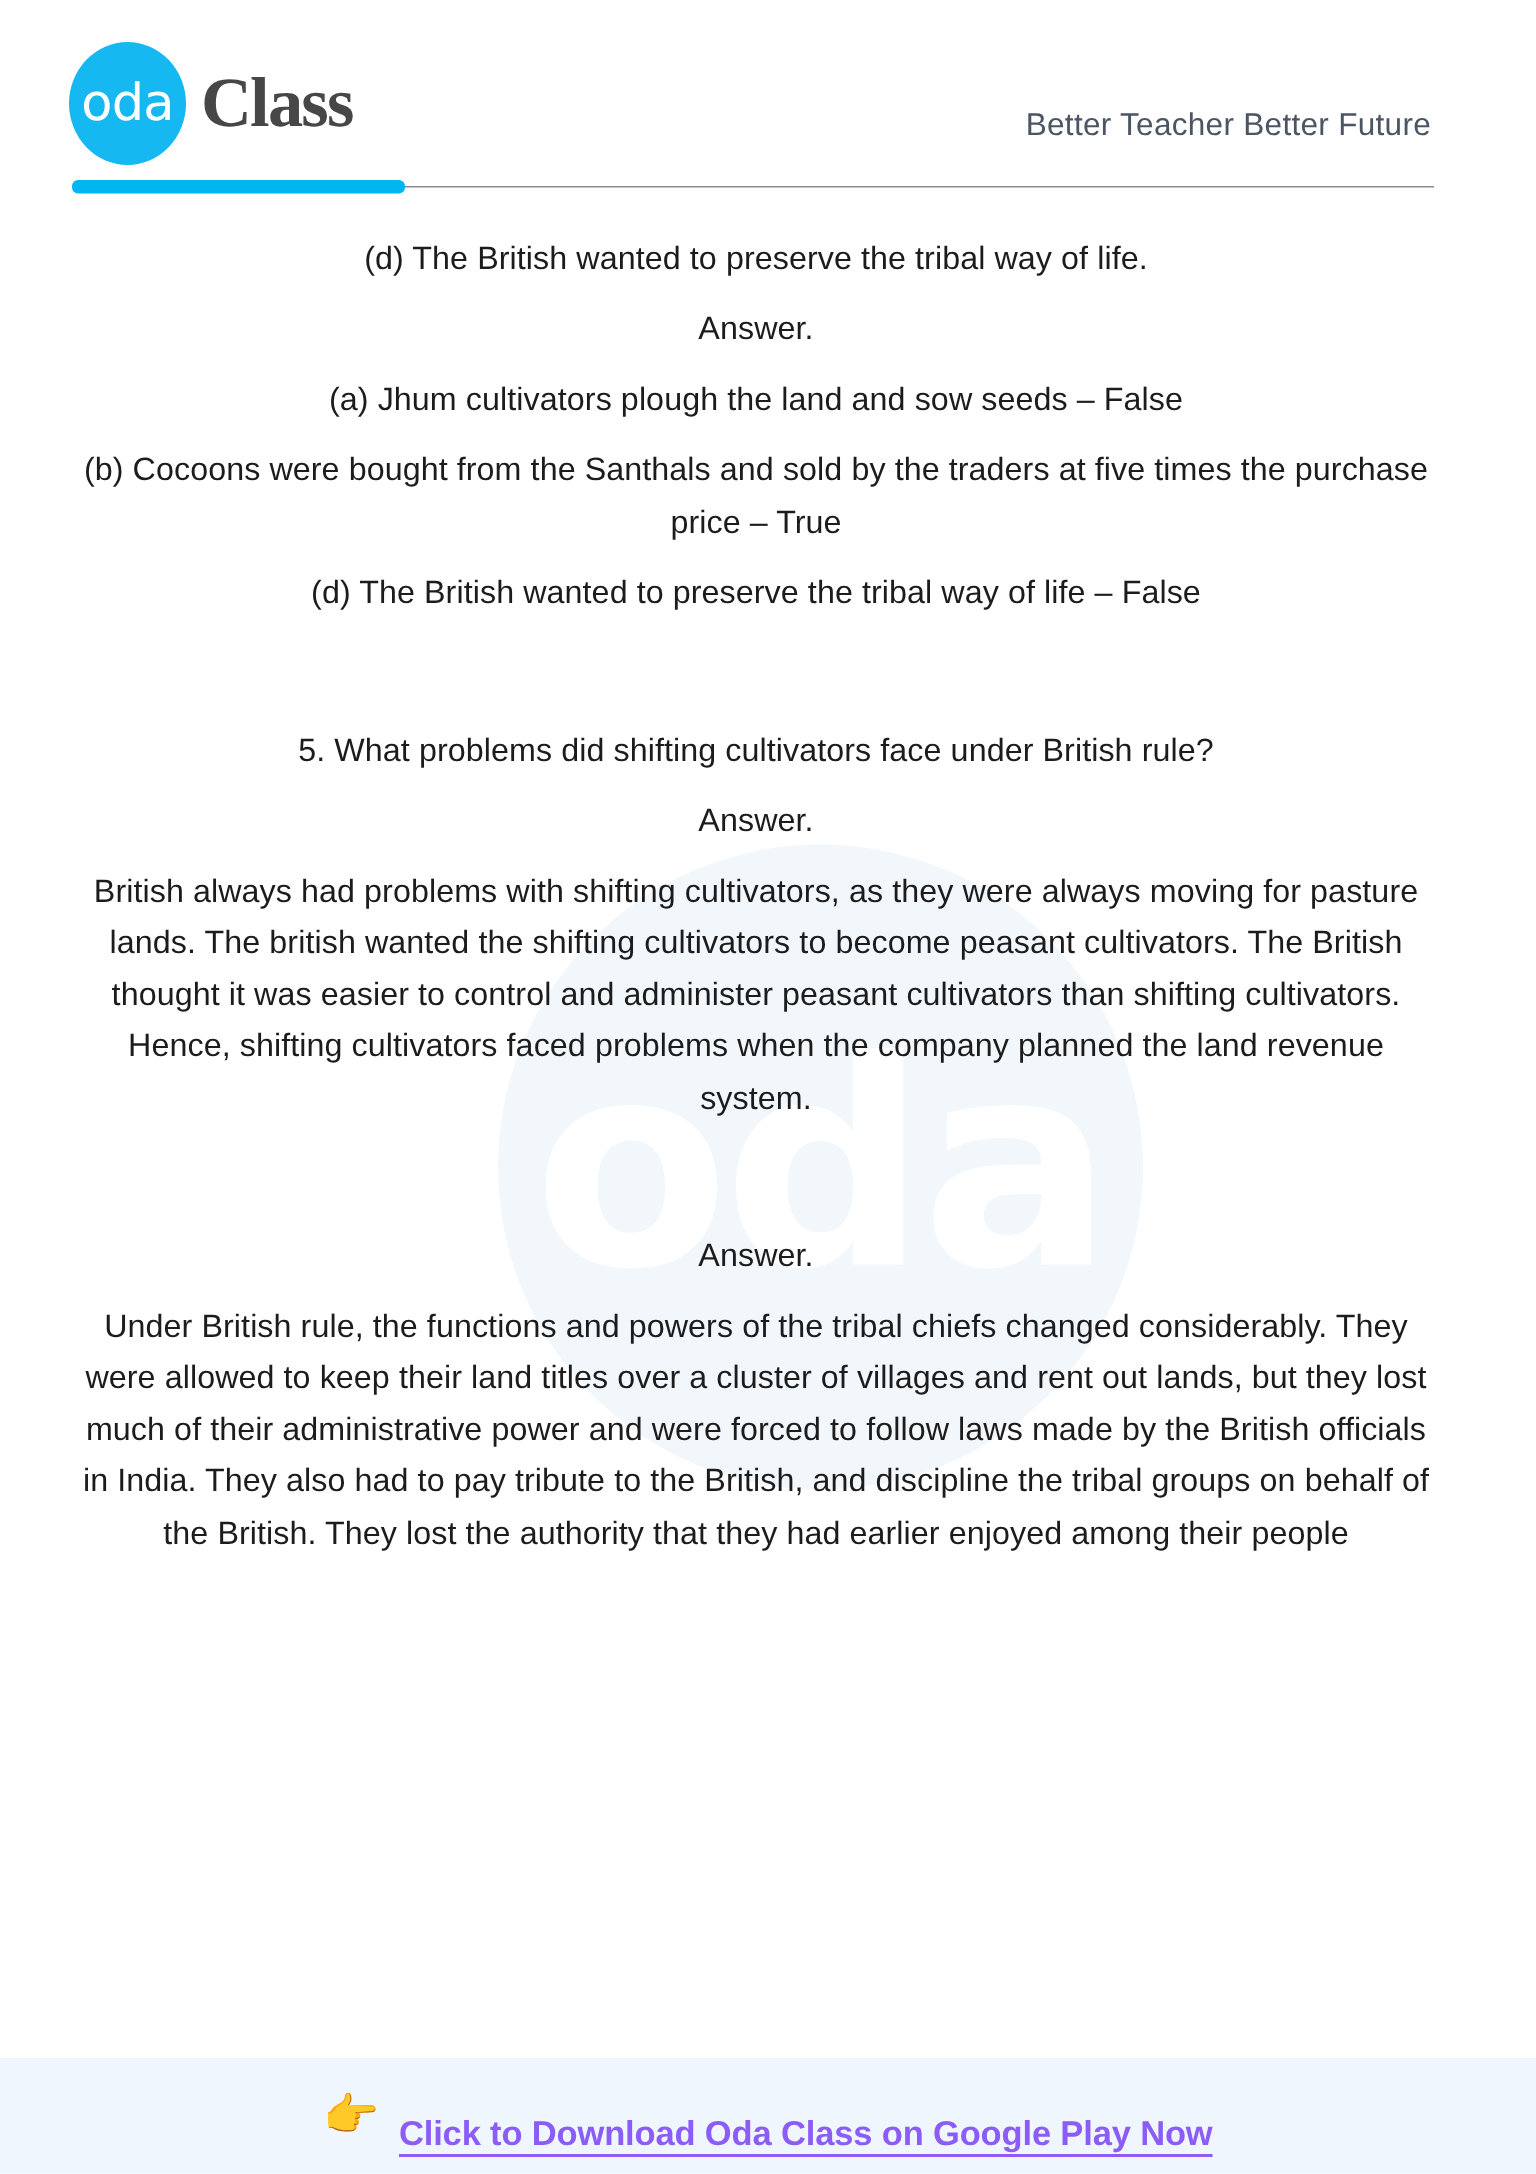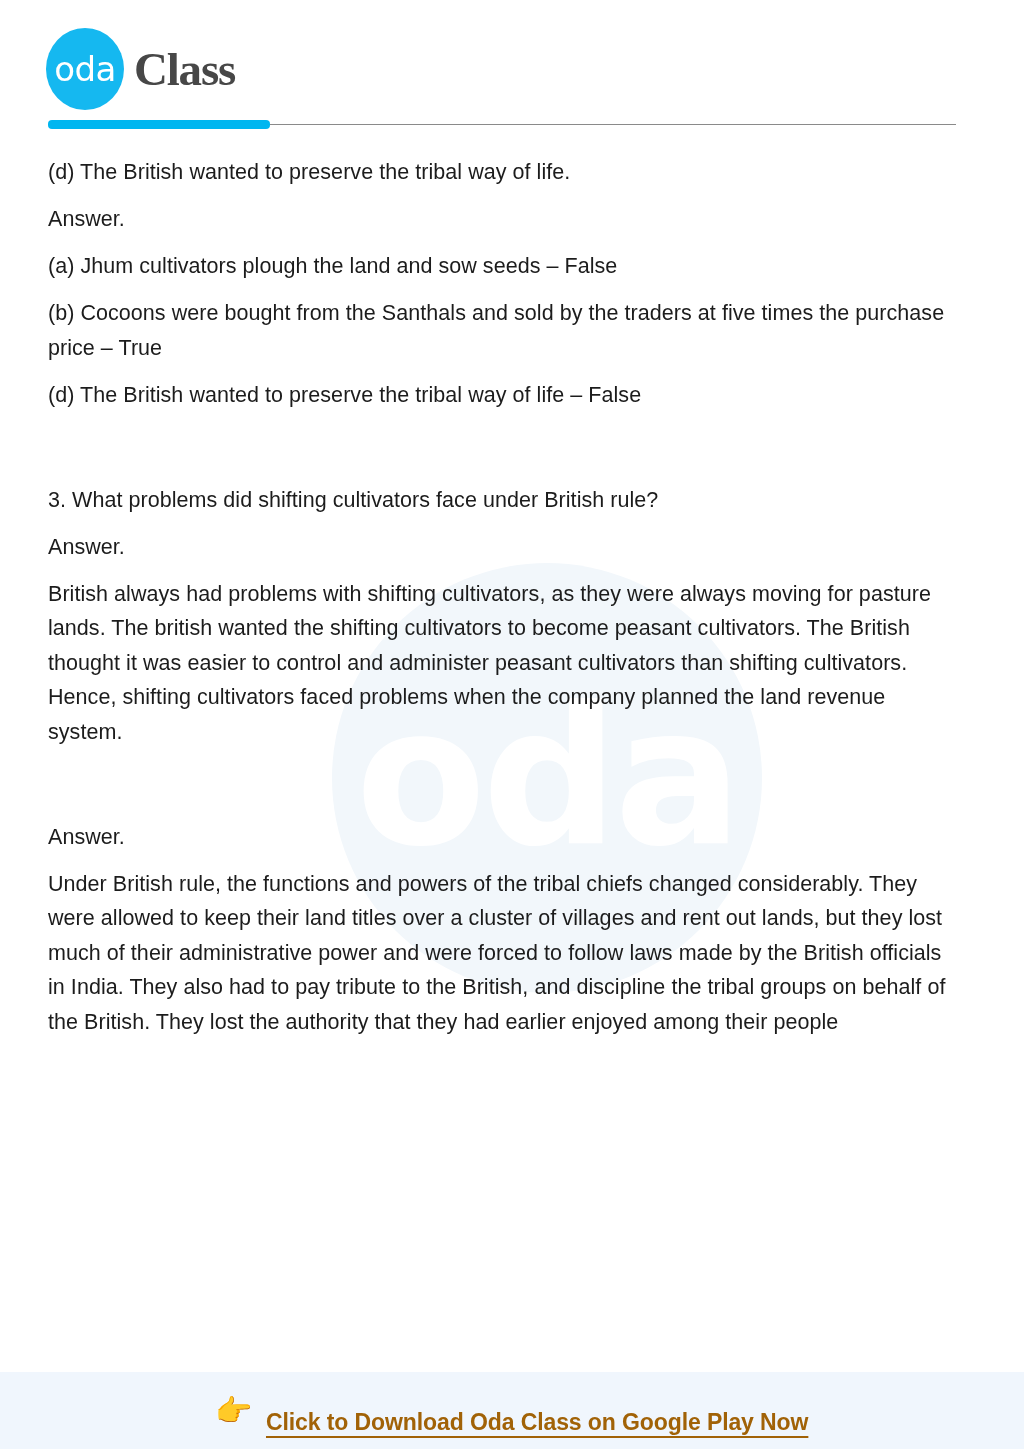--- a/index.html
+++ b/index.html
@@ -134,20 +134,21 @@
     top: 155px;
     width: 912px;
     z-index: 2;
   }
   .para {
     font-size: 21.5px;
     line-height: 34.5px;
     color: #1c1c1c;
     margin: 0 0 12.5px 0;
     letter-spacing: 0.05px;
+    text-align: center;
   }
   .gap-lg { height: 58px; }
 
   
   .cta {
     position: absolute;
     left: 0;
     top: 1372px;
     width: 1024px;
     height: 77px;
@@ -164,21 +165,21 @@
   }
   .cta-hand {
     font-size: 30px;
     line-height: 1;
     flex: none;
     display: block;
   }
   .cta-link {
     font-size: 23px;
     font-weight: 700;
-    color: #a16207;
+    color: #8b5cf6;
     text-decoration: underline;
     text-underline-offset: 6px;
     text-decoration-thickness: 2px;
     letter-spacing: -0.1px;
     white-space: nowrap;
     cursor: pointer;
     font-family: "Liberation Sans", sans-serif;
     margin-top: 24px;
   }
 </style>
@@ -191,34 +192,35 @@
     <span class="watermark-text">oda</span>
   </div>
 
   <div class="header">
     <div class="brand">
       <div class="brand-mark">
         <span class="brand-mark-text">oda</span>
       </div>
       <span class="brand-word">Class</span>
     </div>
+    <div class="tagline">Better Teacher Better Future</div>
     <div class="rule">
       <div class="rule-thin"></div>
       <div class="rule-accent"></div>
     </div>
   </div>
 
   <div class="content">
     <p class="para">(d) The British wanted to preserve the tribal way of life.</p>
     <p class="para">Answer.</p>
     <p class="para">(a) Jhum cultivators plough the land and sow seeds – False</p>
     <p class="para">(b) Cocoons were bought from the Santhals and sold by the traders at five times the purchase price – True</p>
     <p class="para">(d) The British wanted to preserve the tribal way of life – False</p>
     <div class="gap-lg"></div>
-    <p class="para">3. What problems did shifting cultivators face under British rule?</p>
+    <p class="para">5. What problems did shifting cultivators face under British rule?</p>
     <p class="para">Answer.</p>
     <p class="para">British always had problems with shifting cultivators, as they were always moving for pasture lands. The british wanted the shifting cultivators to become peasant cultivators. The British thought it was easier to control and administer peasant cultivators than shifting cultivators. Hence, shifting cultivators faced problems when the company planned the land revenue system.</p>
     <div class="gap-lg"></div>
     <p class="para">Answer.</p>
     <p class="para">Under British rule, the functions and powers of the tribal chiefs changed considerably. They were allowed to keep their land titles over a cluster of villages and rent out lands, but they lost much of their administrative power and were forced to follow laws made by the British officials in India. They also had to pay tribute to the British, and discipline the tribal groups on behalf of the British. They lost the authority that they had earlier enjoyed among their people</p>
   </div>
 
   <div class="cta">
     <div class="cta-inner">
       <span class="cta-hand">👉</span>

